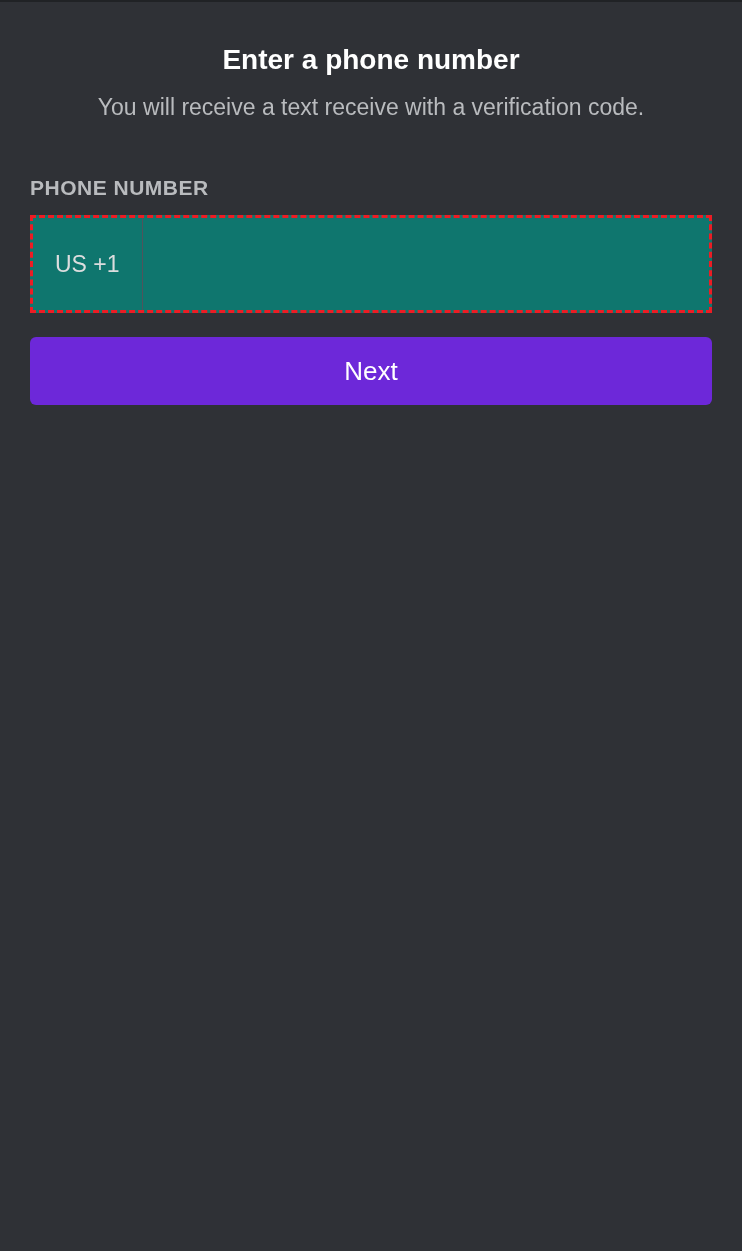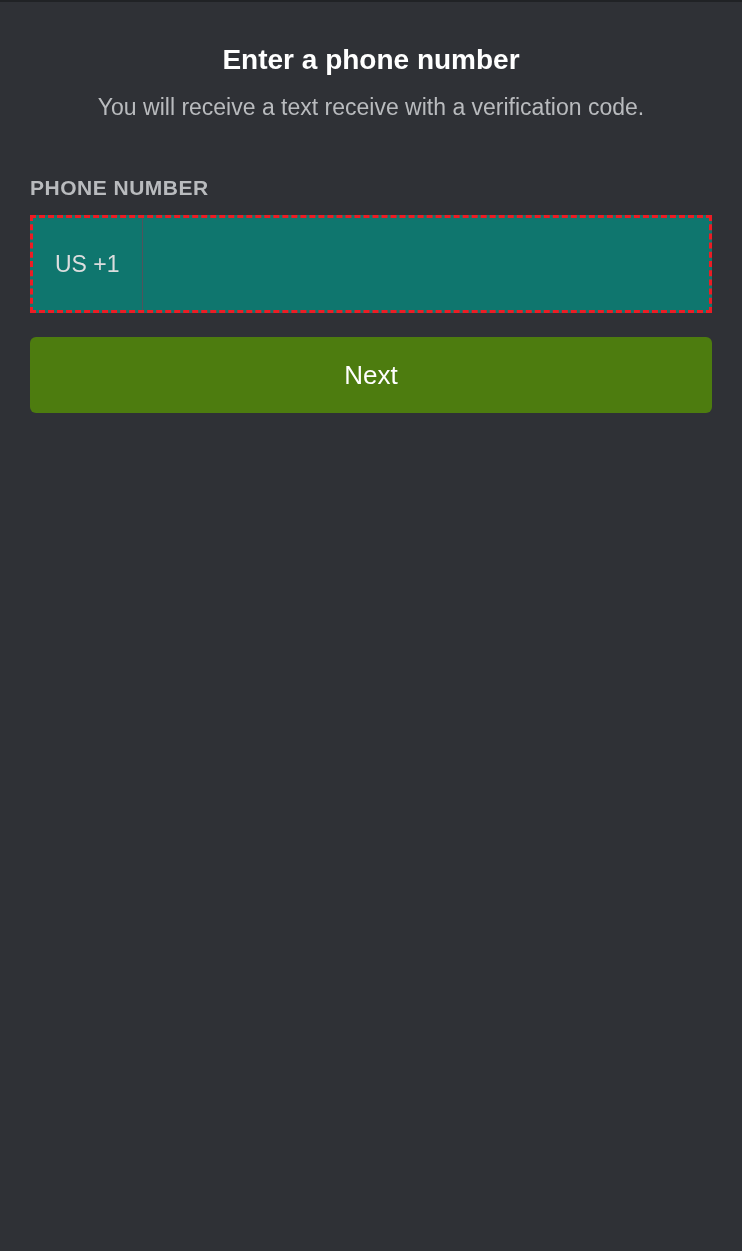--- a/index.html
+++ b/index.html
@@ -65,25 +65,25 @@
       flex: 1;
       background: transparent;
       border: none;
       outline: none;
       color: #dcddde;
       font-size: 23px;
       padding: 0 20px;
     }
     .next-button {
       width: 100%;
-      background-color: #4d7c0f;
+      background-color: #6d28d9;
       color: #ffffff;
       border: none;
       border-radius: 6px;
-      height: 76px;
+      height: 68px;
       font-size: 26px;
       font-weight: 500;
       cursor: pointer;
       font-family: inherit;
     }
   </style>
 </head>
 <body>
 
 <div class="container">

